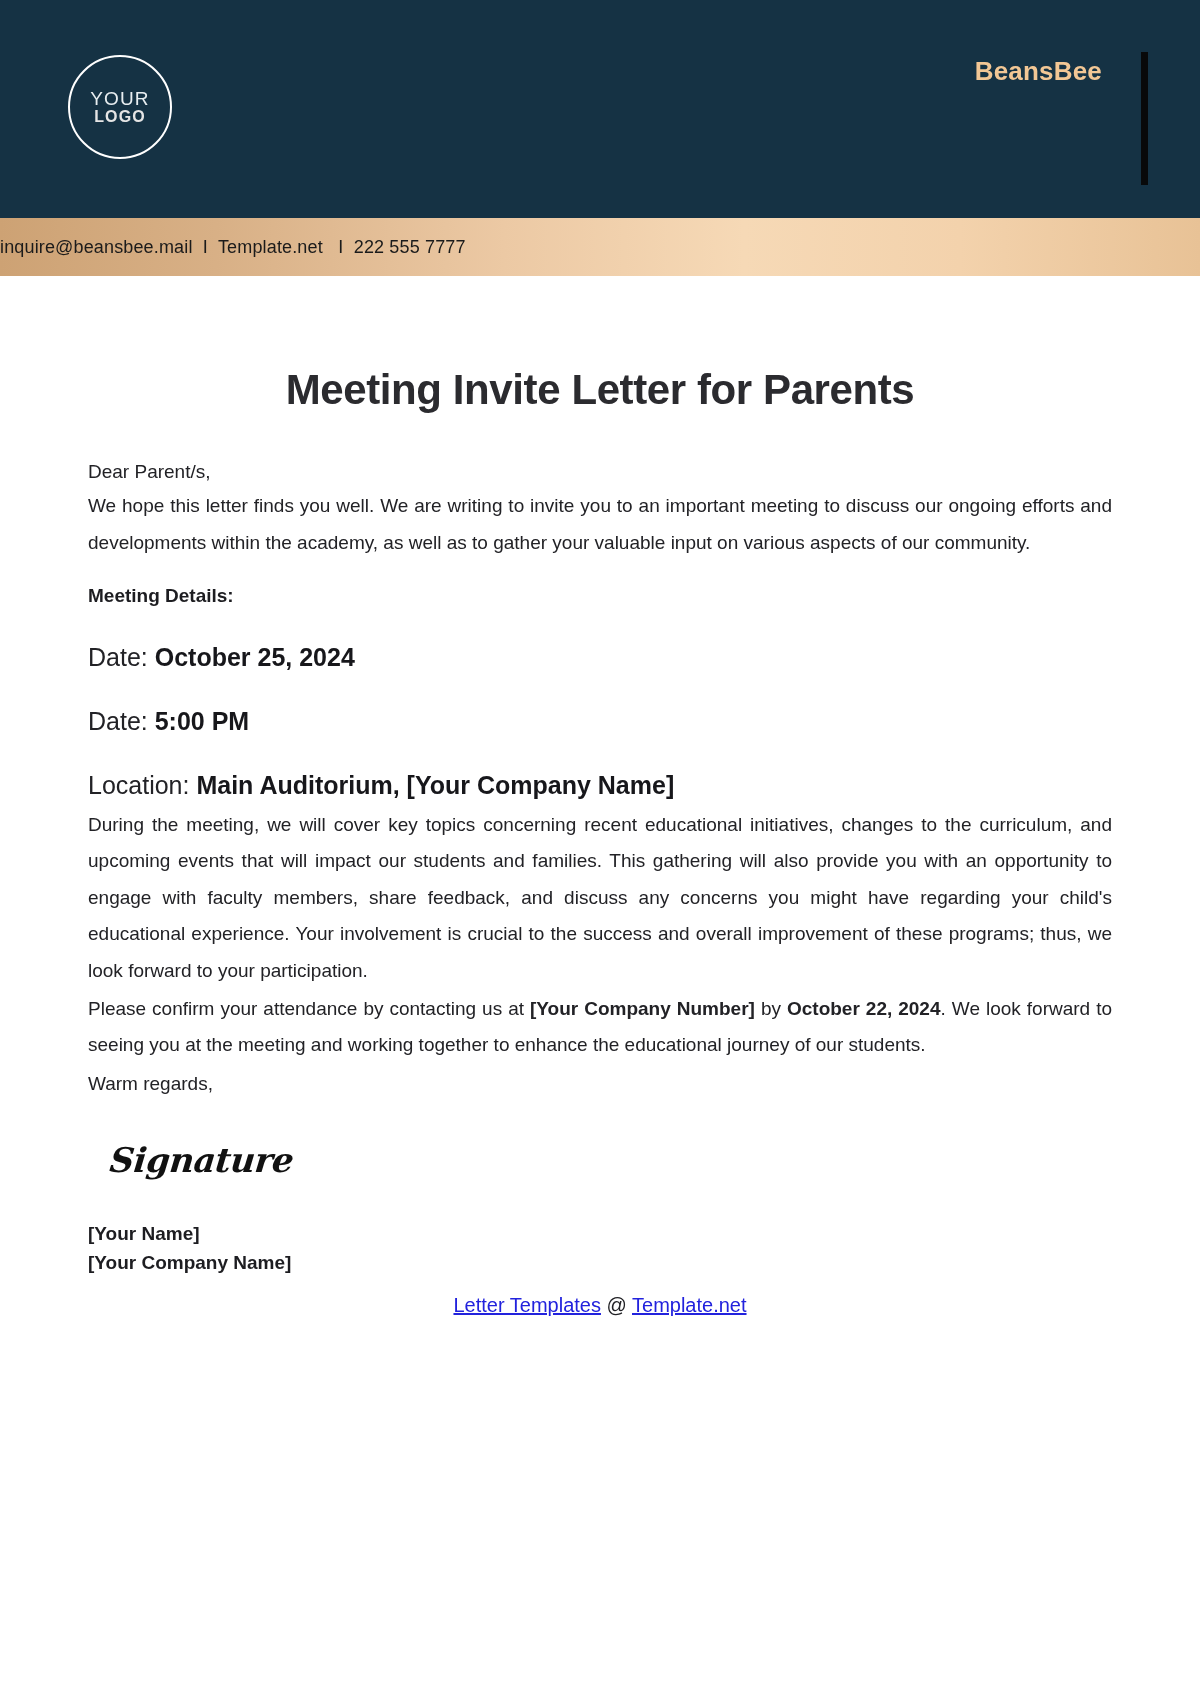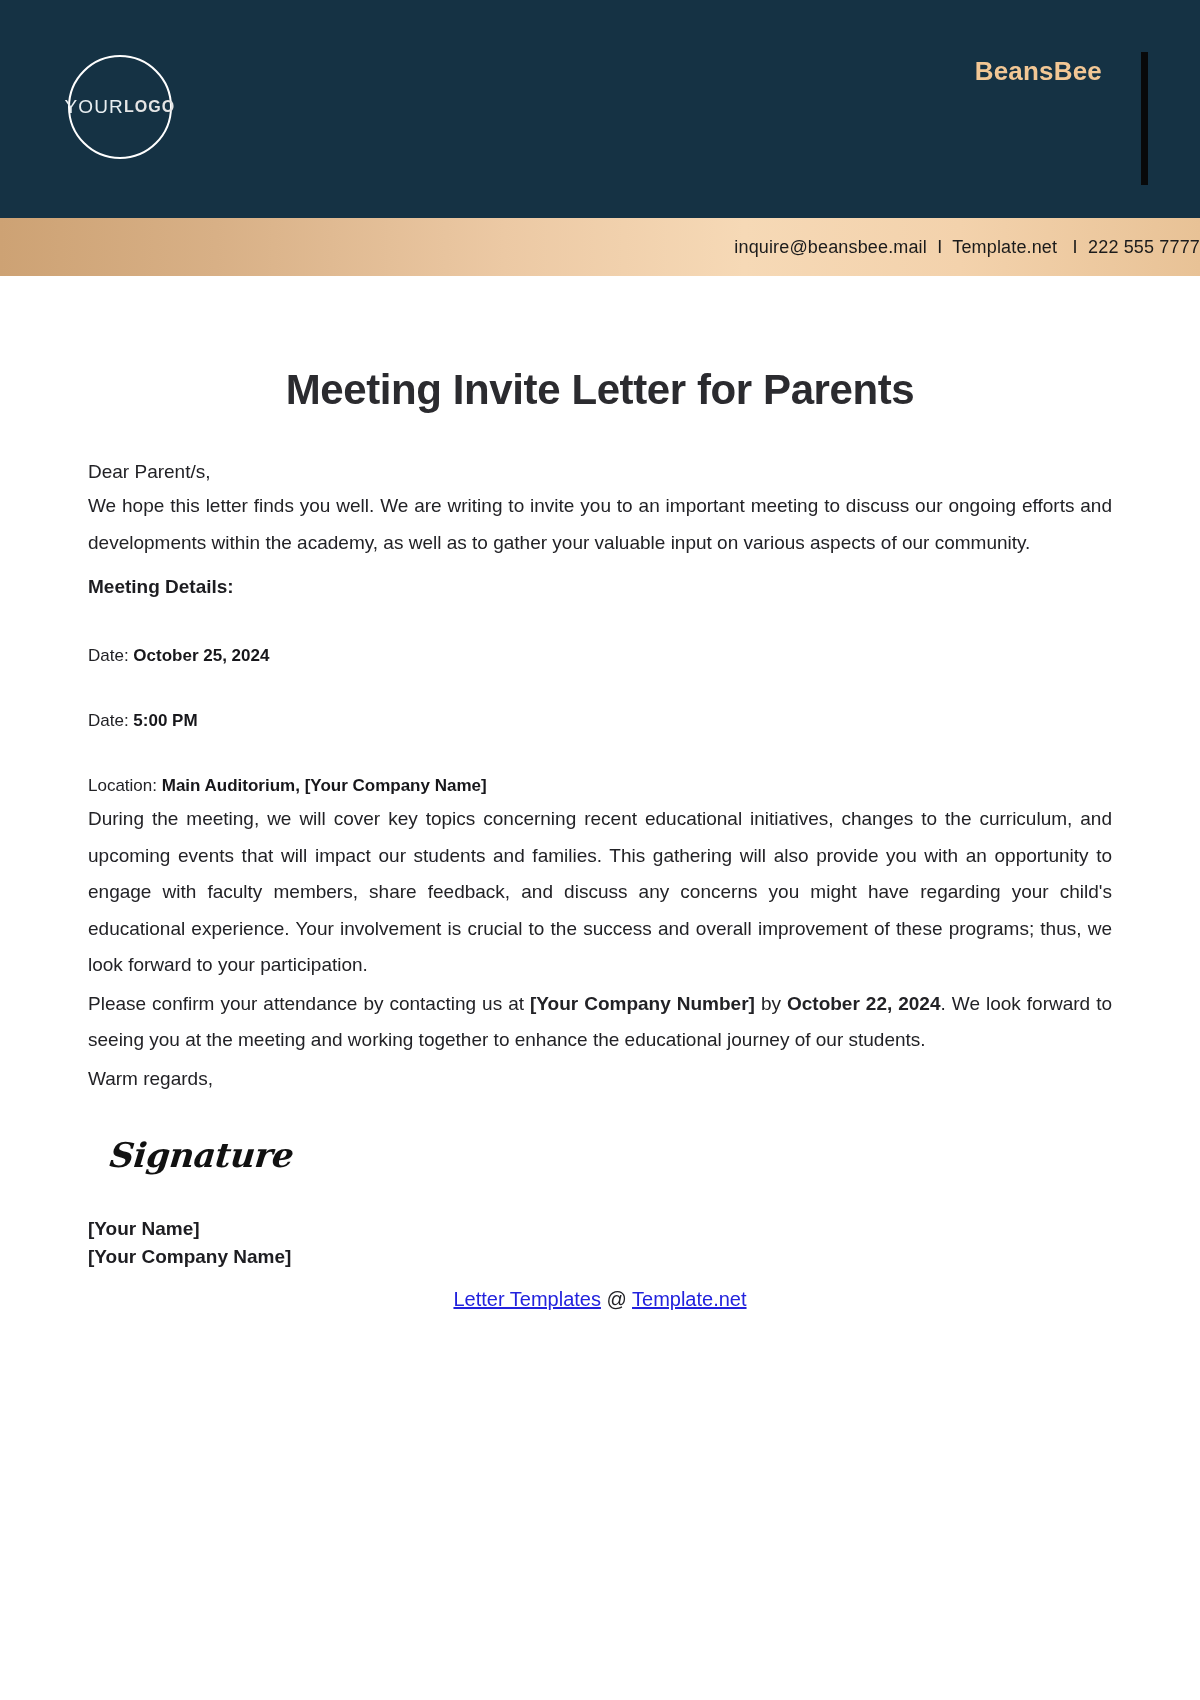--- a/index.html
+++ b/index.html
@@ -29,21 +29,21 @@
 
   .logo-badge {
     position: absolute;
     left: 68px;
     top: 55px;
     width: 104px;
     height: 104px;
     border: 2px solid #ffffff;
     border-radius: 50%;
     display: flex;
-    flex-direction: row;
+    flex-direction: column;
     align-items: center;
     justify-content: center;
     line-height: 1.05;
   }
   .logo-line1 {
     color: #e8eef1;
     font-size: 19px;
     letter-spacing: 1.1px;
     font-weight: 400;
   }
@@ -80,21 +80,21 @@
     height: 58px;
     background: linear-gradient(90deg,
                 #cda274 0%,
                 #d8b086 18%,
                 #ecc9a4 42%,
                 #f6d9b6 62%,
                 #f3d2ac 80%,
                 #e8c296 100%);
     display: flex;
     align-items: center;
-    justify-content: flex-end;
+    justify-content: flex-start;
   }
   .contact-text {
     font-size: 18px;
     color: #1b1b1b;
     letter-spacing: 0.15px;
     white-space: pre;
   }
 
   
   .doc-body {
@@ -125,28 +125,28 @@
     line-height: 1.92;
     text-align: justify;
     text-justify: inter-word;
     margin-top: 2px;
   }
 
   .lead-label {
     font-size: 19px;
     font-weight: 700;
     color: #1d1d21;
-    margin-top: 10px;
+    margin-top: 19px;
     line-height: 1.7;
   }
 
   .detail-line {
-    font-size: 17px;
-    color: #222226;
-    margin-top: 38px;
+    font-size: 25px;
+    color: #222226;
+    margin-top: 24px;
     line-height: 1.6;
   }
   .detail-line b { font-weight: 700; color: #17171b; }
 
   .para-tight {
     margin-top: 14px;
   }
 
   .closing-line {
     font-size: 19px;

